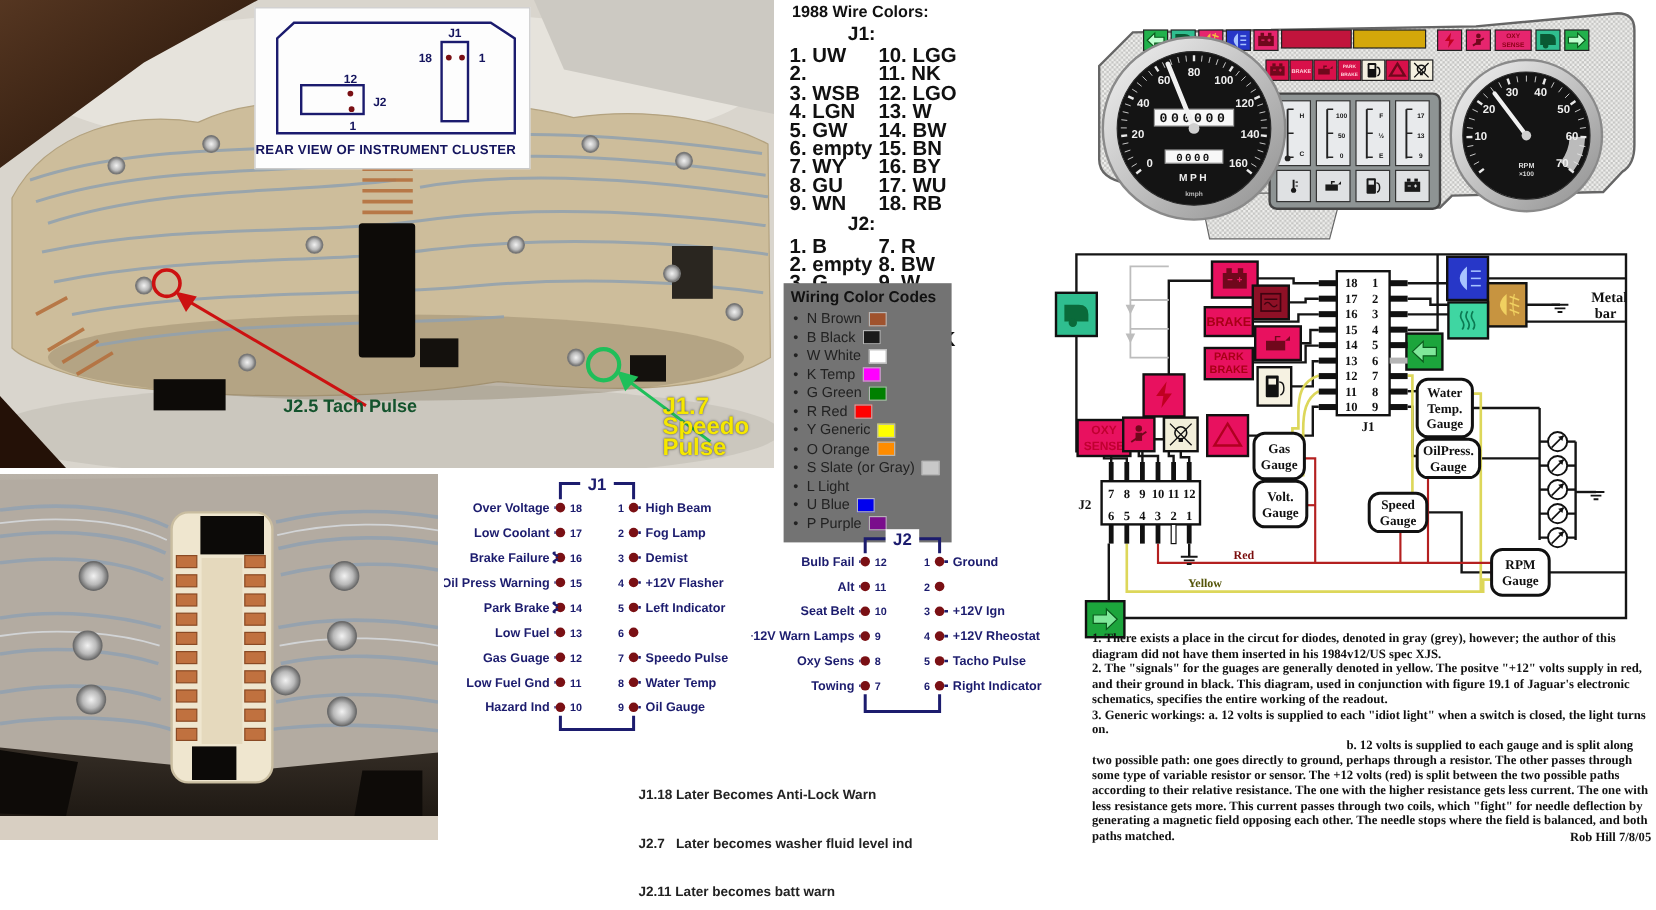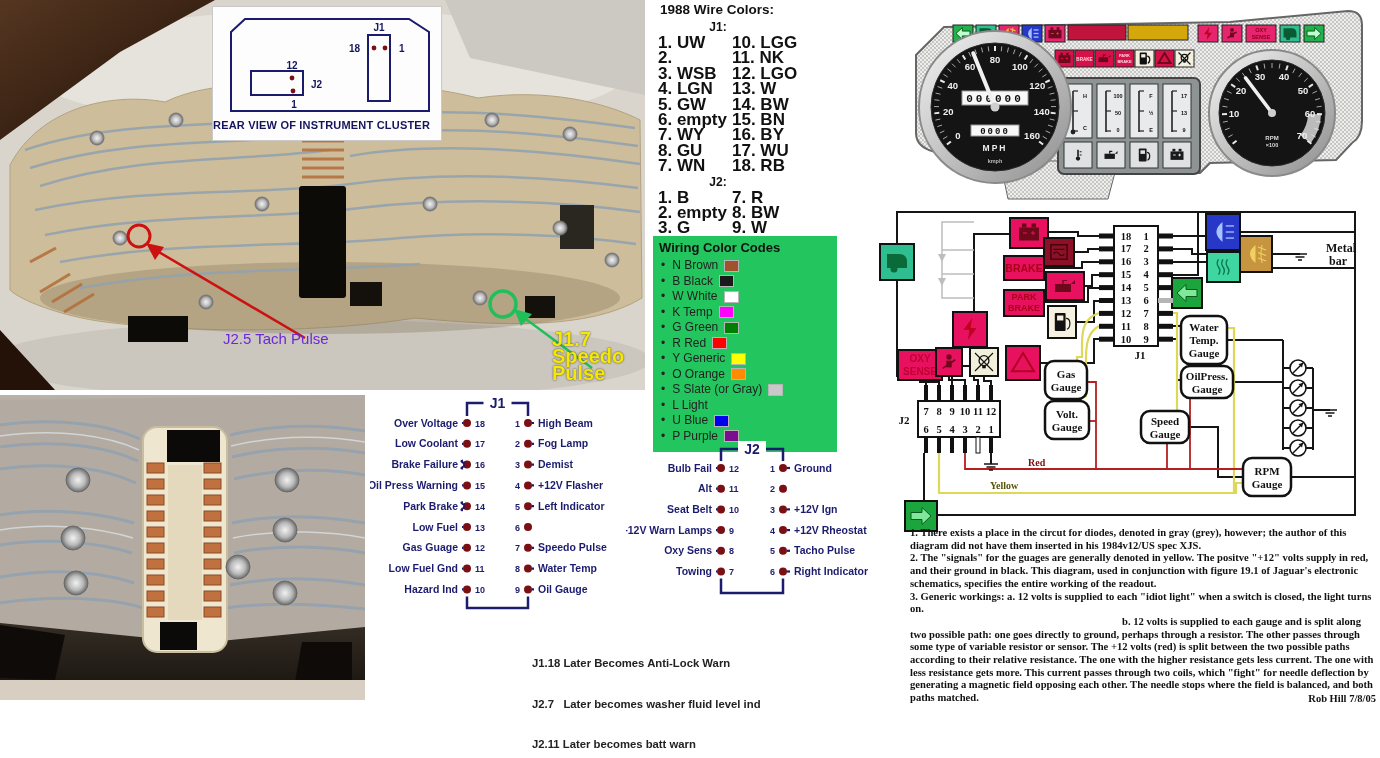--- a/index.html
+++ b/index.html
@@ -3,34 +3,34 @@
 <meta charset="utf-8">
 <style>
   html,body{margin:0;padding:0;background:#fff;}
   .canvas{position:relative;width:1380px;height:758px;background:#fff;overflow:hidden;
           font-family:"Liberation Sans",sans-serif;}
   .abs{position:absolute;}
   svg{display:block;}
   
   .photo-tl{left:0;top:0;width:645px;height:390px;}
   .photo-bl{left:0;top:395px;width:365px;height:305px;}
-  .ann-tach{left:223px;top:330px;color:#6d28d9;font-weight:normal;font-size:15px;}
+  .ann-tach{left:236px;top:330px;color:#14532d;font-weight:bold;font-size:15px;}
   .ann-speedo{left:552px;top:331px;color:#f6e800;font-weight:bold;font-size:20px;line-height:17px;text-shadow:0 0 2px #333;}
   .inset{left:212px;top:6px;width:228px;height:133px;background:#fdfdfd;border:1px solid #c9c9c9;}
   .inset-caption{position:absolute;left:0;right:0;top:112px;font-weight:bold;
                  font-size:11px;color:#15155e;letter-spacing:.2px;}
   
   .wire-colors{left:658px;top:2px;width:190px;color:#111;}
   .wc-heading{font-weight:bold;font-size:13.5px;margin:0 0 3px 2px;}
-  .wc-sub{font-weight:bold;font-size:12px;width:120px;text-align:center;margin:1px 0;}
+  .wc-sub{font-weight:bold;font-size:16px;width:120px;text-align:center;margin:1px 0;}
   .wc-cols{display:flex;font-weight:bold;font-size:17px;line-height:15.4px;}
   .wc-col1{width:74px;}
   .wc-col2{width:95px;}
   
-  .color-codes{left:653px;top:236px;width:184px;background:#22c55e;padding:4px 6px 8px 6px;box-sizing:border-box;}
+  .color-codes{left:653px;top:236px;width:140px;background:#737373;padding:4px 6px 8px 6px;box-sizing:border-box;}
   .cc-title{font-weight:bold;font-size:13px;margin-bottom:3px;color:#111;}
   .cc-item{font-size:12px;line-height:15.5px;display:flex;align-items:center;color:#222;}
   .cc-bullet{margin:0 7px 0 2px;}
   .cc-swatch{display:inline-block;width:13px;height:10px;margin-left:6px;border:1px solid #b5b5b5;}
   
   .j1-svg{left:370px;top:392px;}
   .j2-svg{left:626px;top:437px;}
   .cluster-svg{left:900px;top:3px;}
   .schem-svg{left:878px;top:198px;}
   .later-notes{left:532px;top:630px;font-weight:bold;font-size:11.3px;line-height:13.5px;color:#222;white-space:pre;}
@@ -201,21 +201,21 @@
     <div class="wc-cols">
       <div class="wc-col1" id="wc-j1-left">
           <div class="wc-item">1. UW</div>
           <div class="wc-item">2.</div>
           <div class="wc-item">3. WSB</div>
           <div class="wc-item">4. LGN</div>
           <div class="wc-item">5. GW</div>
           <div class="wc-item">6. empty</div>
           <div class="wc-item">7. WY</div>
           <div class="wc-item">8. GU</div>
-          <div class="wc-item">7. WN</div>
+          <div class="wc-item">9. WN</div>
         </div>
       <div class="wc-col2" id="wc-j1-right">
           <div class="wc-item">10. LGG</div>
           <div class="wc-item">11. NK</div>
           <div class="wc-item">12. LGO</div>
           <div class="wc-item">13. W</div>
           <div class="wc-item">14. BW</div>
           <div class="wc-item">15. BN</div>
           <div class="wc-item">16. BY</div>
           <div class="wc-item">17. WU</div>

